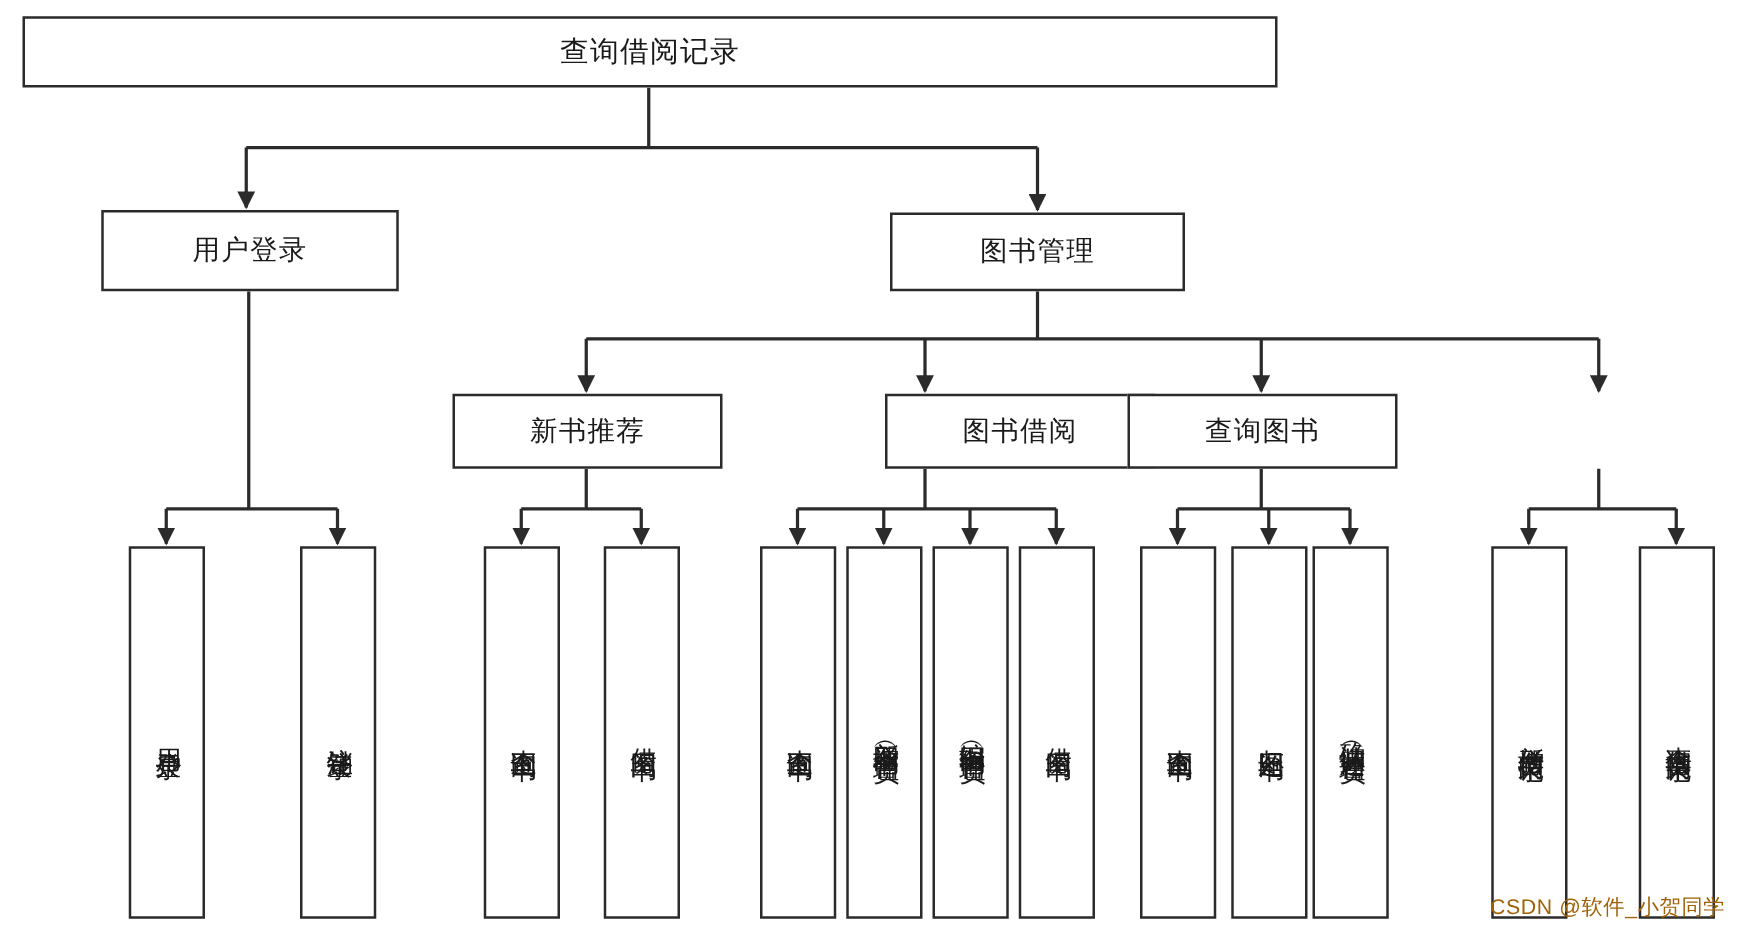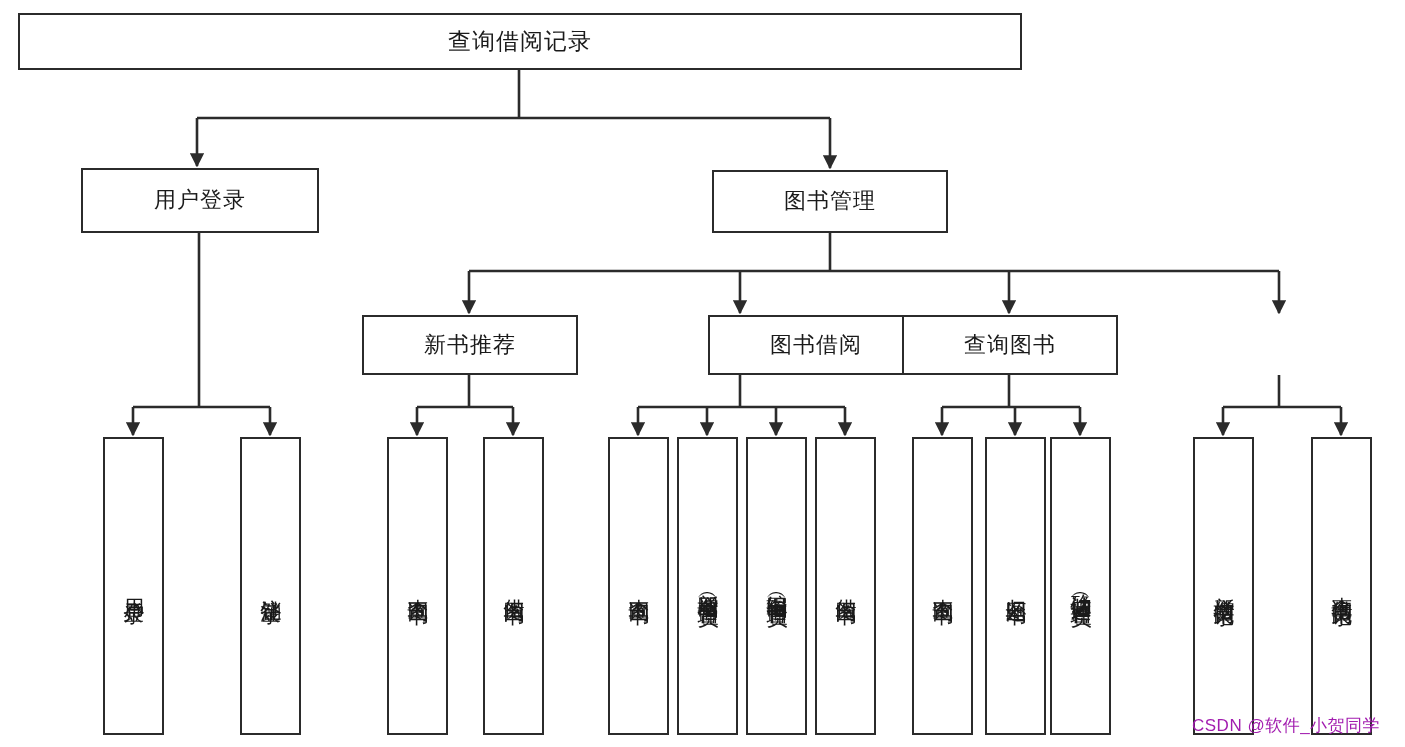--- a/index.html
+++ b/index.html
@@ -50,21 +50,21 @@
     text-orientation: upright;
     font-size: 21px;
     line-height: 1.18;
     letter-spacing: 2px;
     padding: 4px 0;
     white-space: nowrap;
   }
   .watermark {
     position: absolute;
     font-size: 17px;
-    color: #a21caf;
+    color: #a16207;
     letter-spacing: 0.5px;
     white-space: nowrap;
     z-index: 3;
     font-family: "Liberation Sans", "DejaVu Sans", sans-serif;
   }
 </style>
 </head>
 <body>
 
 <div id="canvas">

